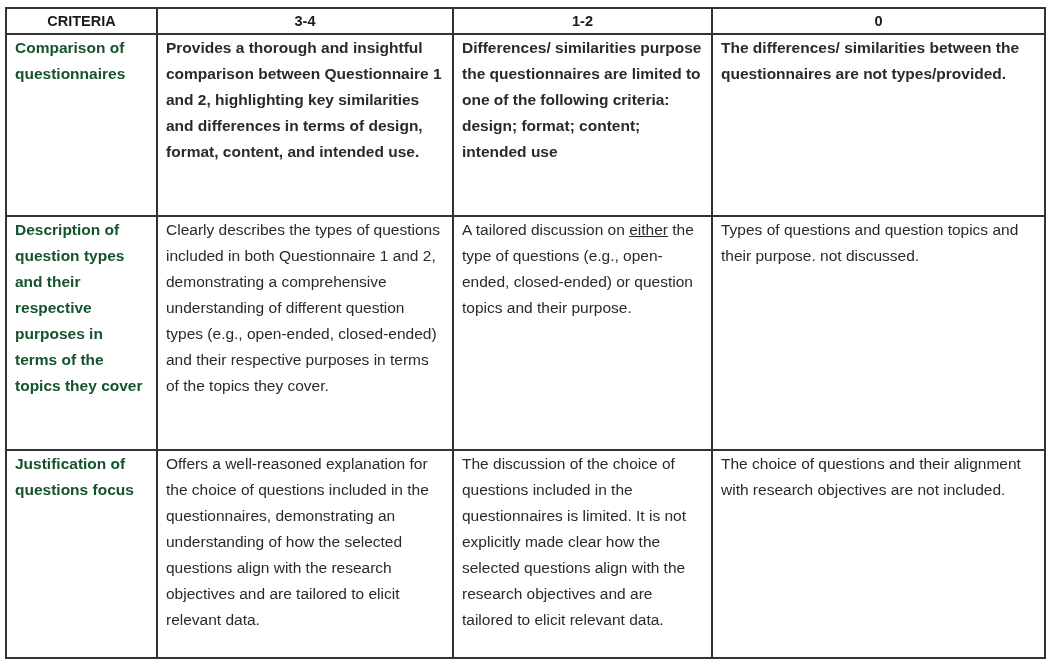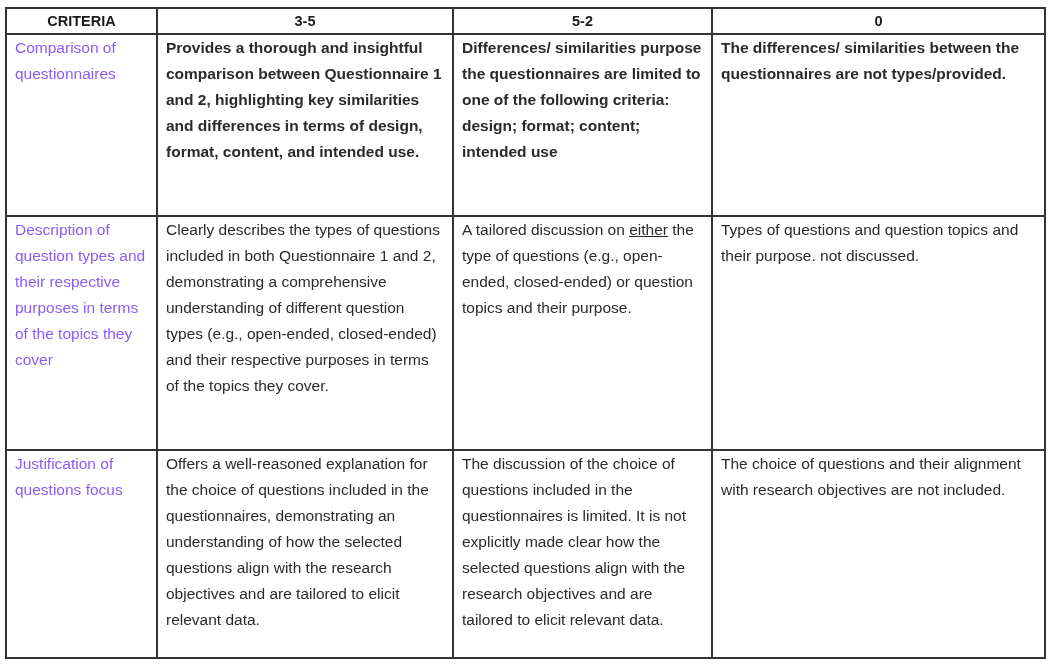--- a/index.html
+++ b/index.html
@@ -21,41 +21,41 @@
       line-height: 26px;
     }
     .rubric th {
       text-align: center;
       font-weight: bold;
       height: 24px;
       line-height: 24px;
       font-size: 14.5px;
       color: #1a1a1a;
     }
-    .rubric td.crit { font-weight: normal; color: #8b5cf6; }
+    .rubric td.crit { font-weight: bold; color: #14532d; }
     .row1 td { height: 180px; font-weight: bold; }
     .row2 td { height: 232px; }
     .row3 td { height: 206px; }
     .u { text-decoration: underline; text-align: right; }
   </style>
 </head>
 <body>
 
 <table class="rubric">
   <colgroup>
     <col style="width:151px">
     <col style="width:296px">
     <col style="width:259px">
     <col style="width:333px">
   </colgroup>
   <thead>
     <tr>
       <th>CRITERIA</th>
-      <th>3-5</th>
-      <th>5-2</th>
+      <th>3-4</th>
+      <th>1-2</th>
       <th>0</th>
     </tr>
   </thead>
   <tbody>
     <tr class="row1">
       <td class="crit">Comparison of questionnaires</td>
       <td>Provides a thorough and insightful comparison between Questionnaire 1 and 2, highlighting key similarities and differences in terms of design, format, content, and intended use.</td>
       <td>Differences/ similarities purpose the questionnaires are limited to one of the following criteria: design; format; content; intended use</td>
       <td>The differences/ similarities between the questionnaires are not types/provided.</td>
     </tr>

